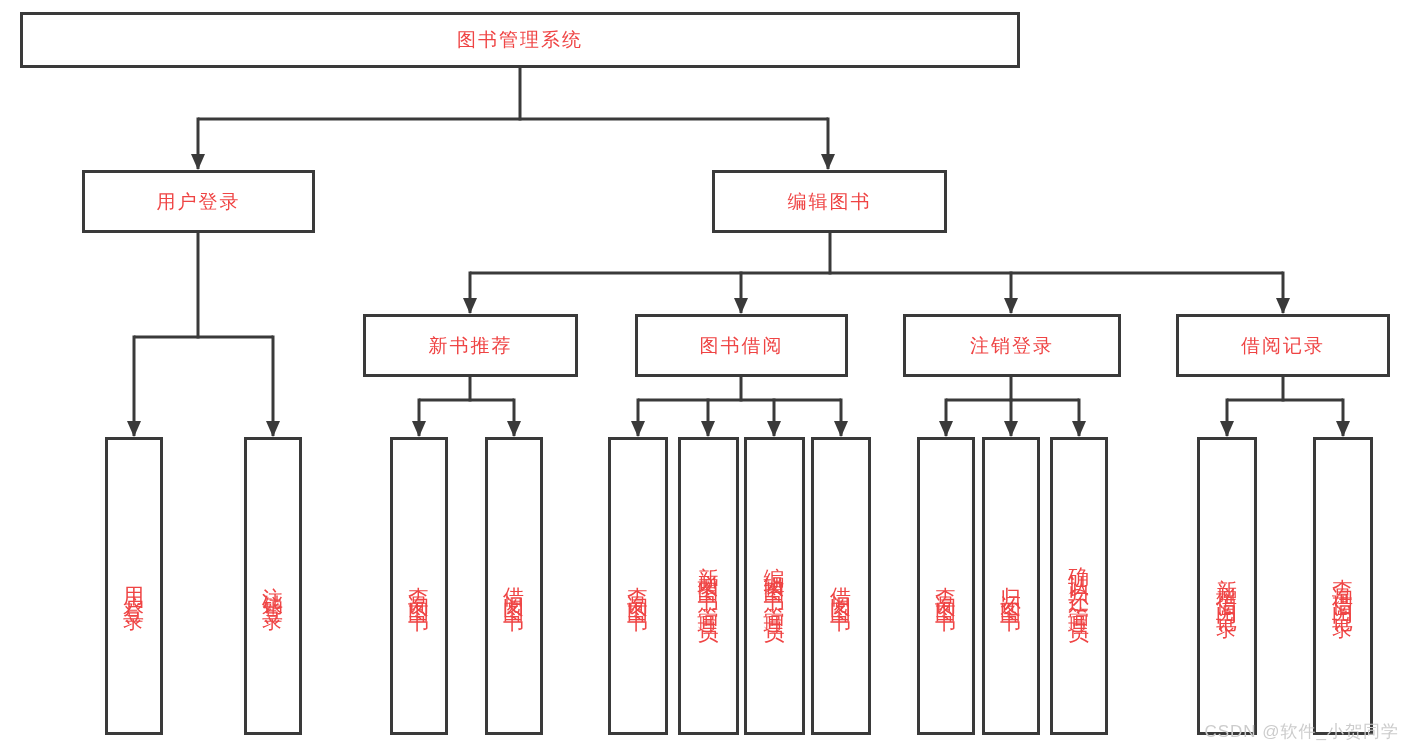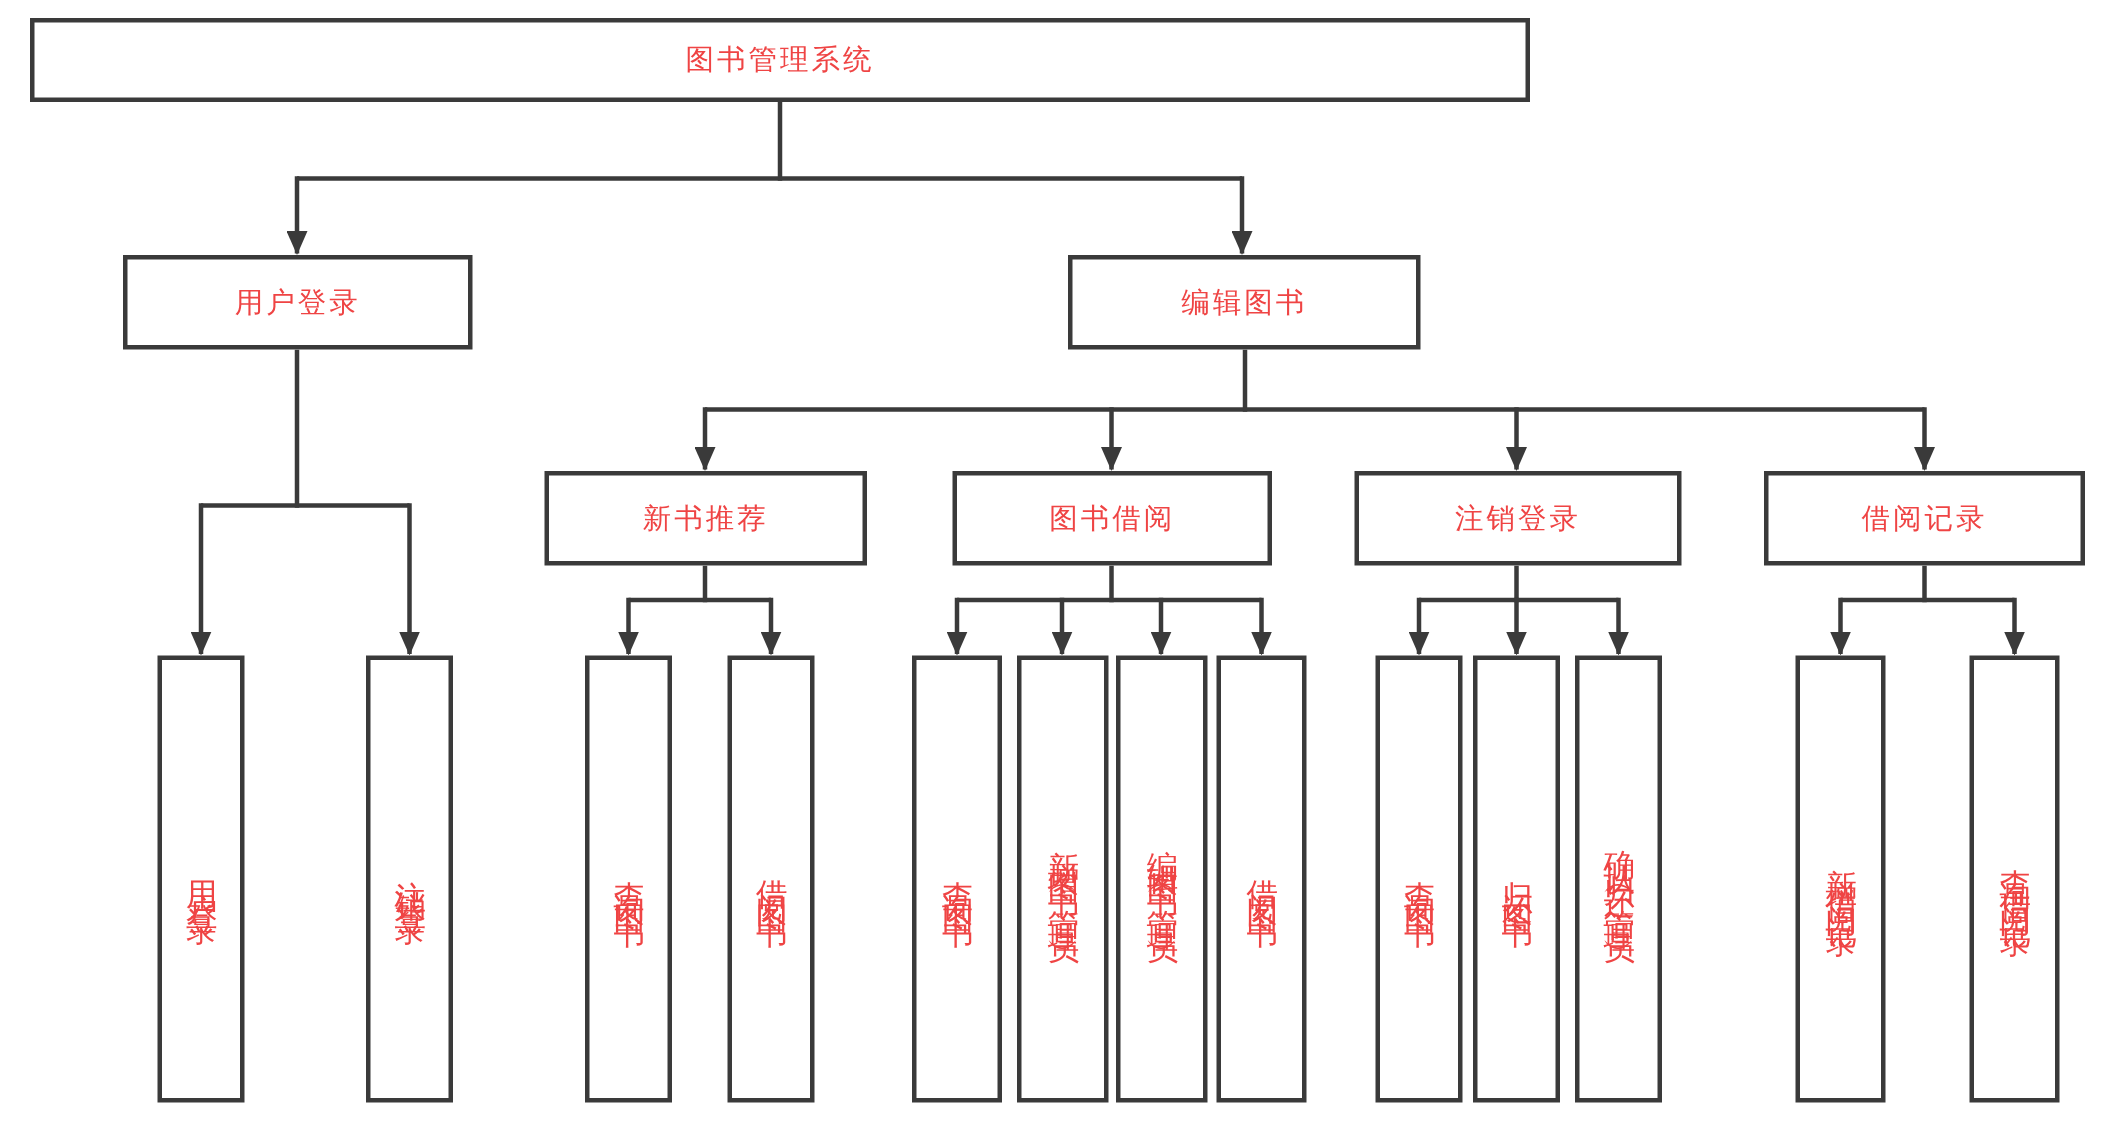--- a/index.html
+++ b/index.html
@@ -110,14 +110,15 @@
   <div class="node v" style="left:744px;top:437px;width:61px;height:298px">编辑图书（管理员）</div>
   <div class="node v" style="left:811px;top:437px;width:60px;height:298px">借阅图书</div>
 
   <div class="node v" style="left:917px;top:437px;width:58px;height:298px">查询图书</div>
   <div class="node v" style="left:982px;top:437px;width:58px;height:298px">归还图书</div>
   <div class="node v" style="left:1050px;top:437px;width:58px;height:298px">确认归还（管理员）</div>
 
   <div class="node v" style="left:1197px;top:437px;width:60px;height:298px">新增借阅记录</div>
   <div class="node v" style="left:1313px;top:437px;width:60px;height:298px">查询借阅记录</div>
 
+  <div class="watermark">CSDN @软件_小贺同学</div>
 
 </div>
 
 </body></html>

